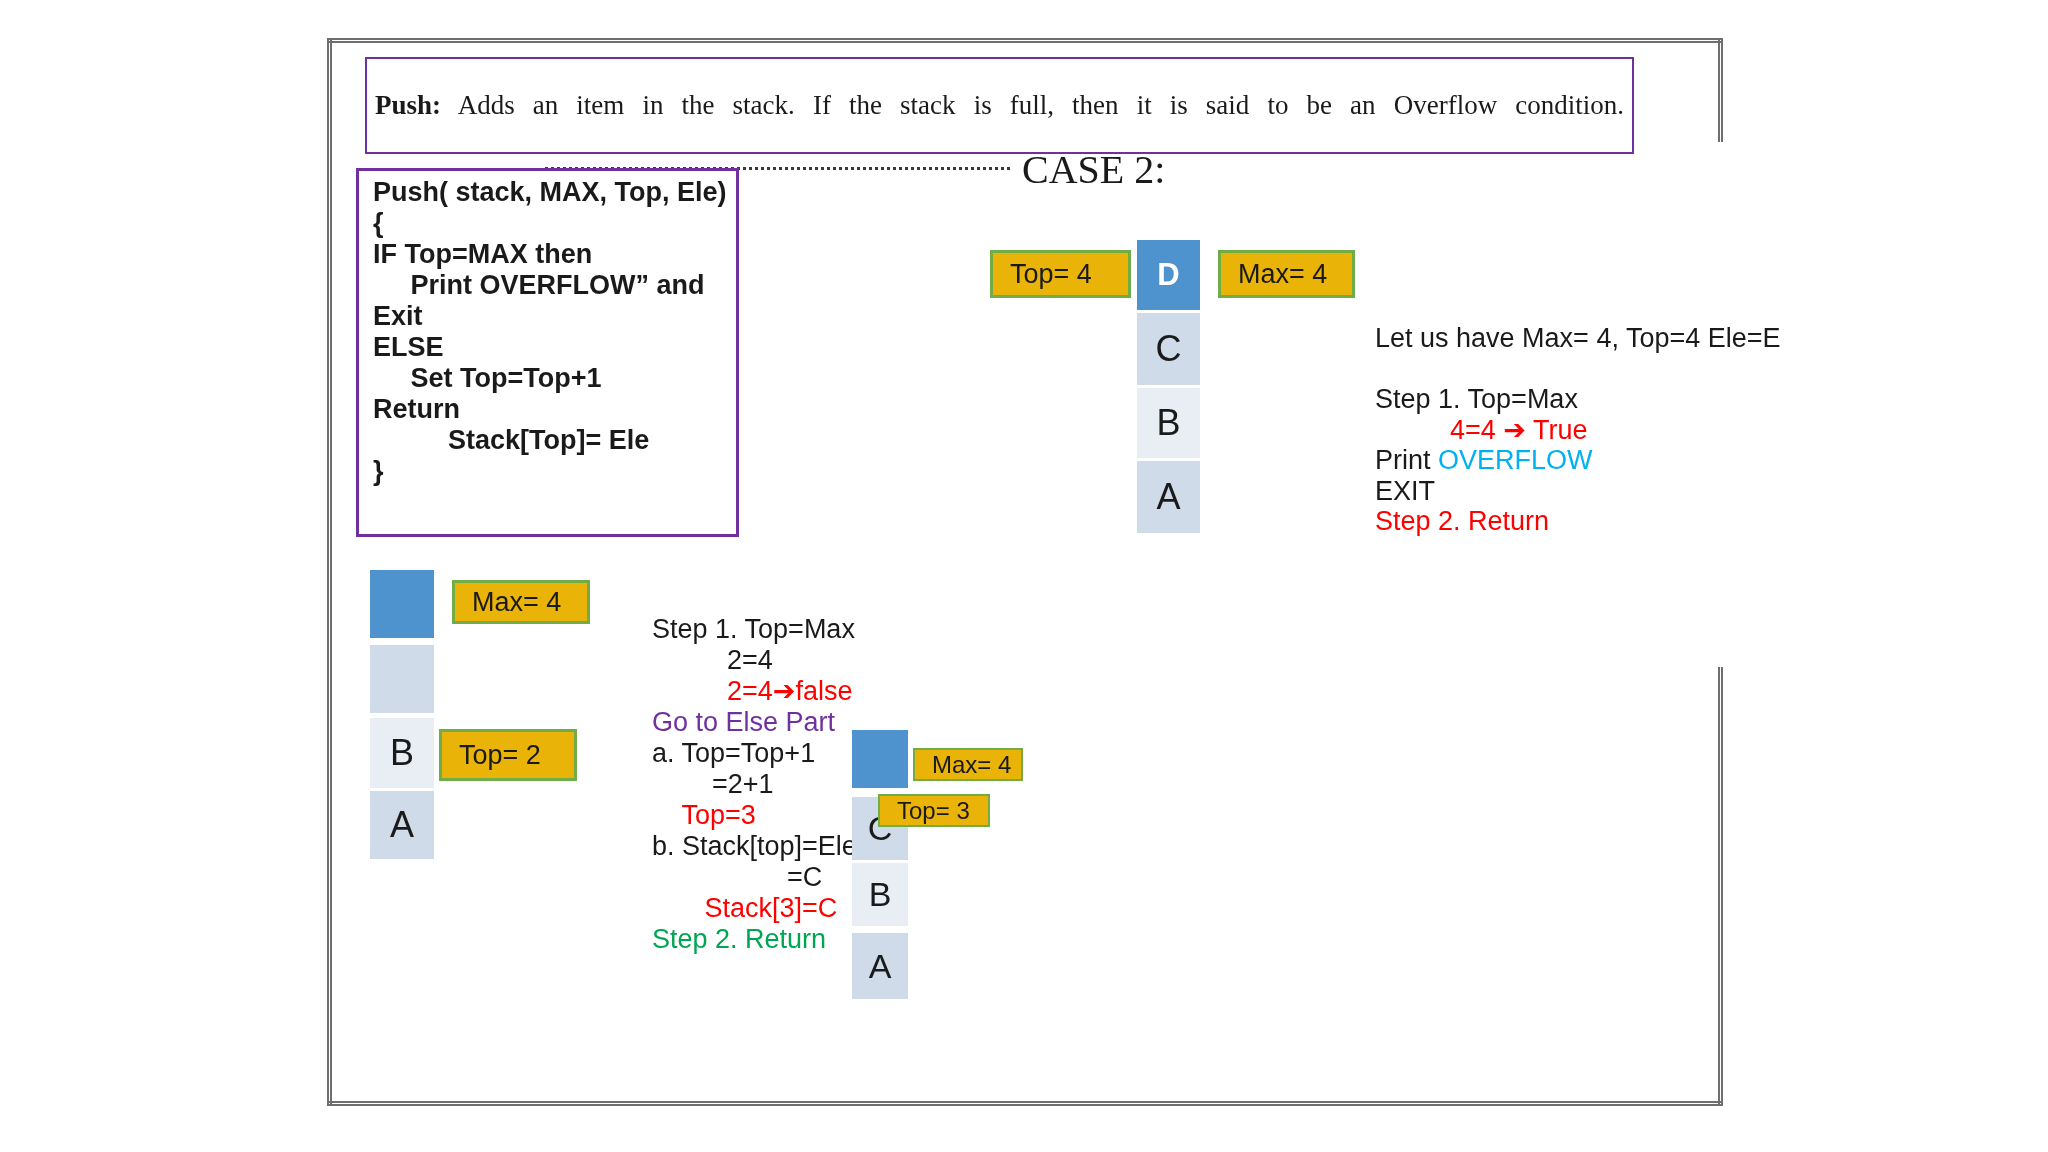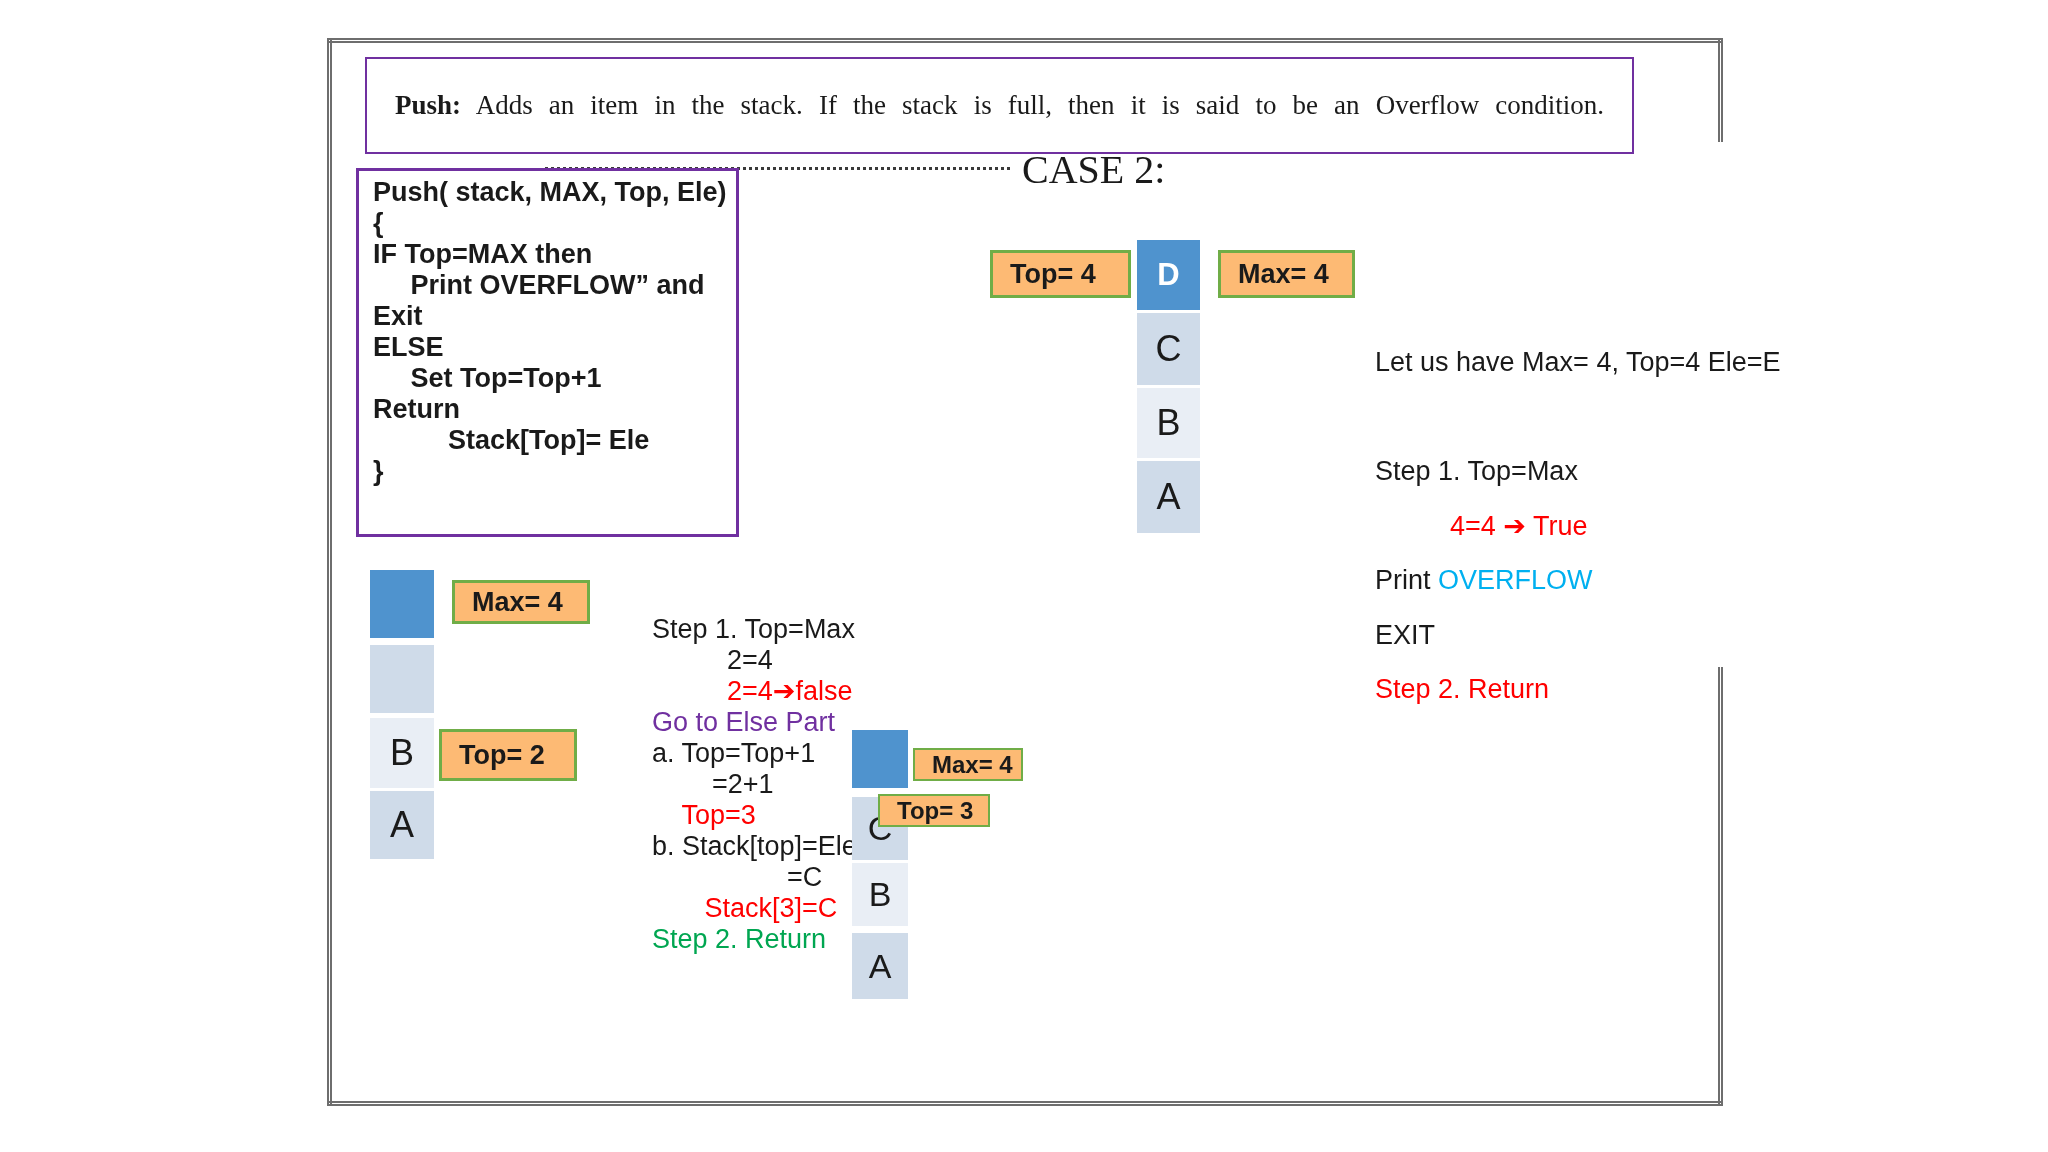--- a/index.html
+++ b/index.html
@@ -8,48 +8,48 @@
   .abs{position:absolute;}
 
   
   .frame{position:absolute;}
   .frame.h{border-top:5px double var(--frame);}
   .frame.v{border-left:5px double var(--frame);}
 
   
   .def-box{left:365px;top:57px;width:1265px;height:93px;border:2px solid var(--purple);
            display:flex;align-items:center;}
-  .def-text{width:100%;padding:0 28px;font-family:"Liberation Serif",serif;font-size:27px;
+  .def-text{width:100%;padding:0 8px;font-family:"Liberation Serif",serif;font-size:27px;
             text-align:justify;text-align-last:justify;white-space:normal;}
   .def-term{font-weight:bold;}
 
   .dotted-line{left:545px;top:167px;width:465px;height:0;border-top:3px dotted #3a3a3a;}
 
   .case-title{left:1022px;top:146px;font-family:"Liberation Serif",serif;font-size:40px;}
 
   
   .code-box{left:356px;top:168px;width:383px;height:369px;border:3px solid var(--purple);
             box-sizing:border-box;padding:6px 16px 0 14px;}
   .code-box .step-line{font-size:27px;font-weight:bold;line-height:36px;white-space:pre;}
 
   
   .glabel{border:3px solid var(--green-border);font-size:27px;display:flex;align-items:center;
-          padding-left:17px;box-sizing:border-box;background:#fdba74;font-weight:bold;}
+          padding-left:17px;box-sizing:border-box;background:#eab308;}
   .glabel.small{border-width:2px;font-size:24px;}
 
   
   .cell{position:absolute;display:flex;align-items:center;justify-content:center;
         font-size:36px;color:#1a1a1a;}
   .cell.active{background:var(--blue);color:#ffffff;font-weight:bold;font-size:31px;}
   .cell.light{background:var(--cell-light);}
   .cell.lighter{background:var(--cell-lighter);}
 
   
   .steps .step-line{font-size:27px;line-height:31px;white-space:pre;min-height:31px;}
-  .steps.case2 .step-line{line-height:30.5px;min-height:30.5px;margin-top:24px;}
+  .steps.case2 .step-line{line-height:30.5px;min-height:30.5px;}
   .c-black{color:var(--black);}
   .c-red{color:var(--red);}
   .c-cyan{color:var(--cyan);}
   .c-purple{color:var(--purple);}
   .c-green{color:var(--green);}
 </style>
 </head>
 <body>
 
 <div id="canvas">

